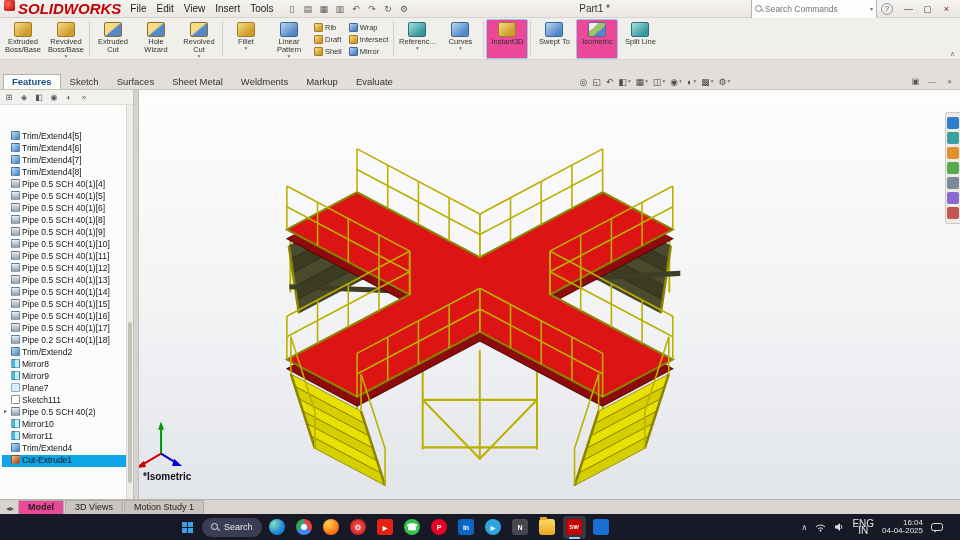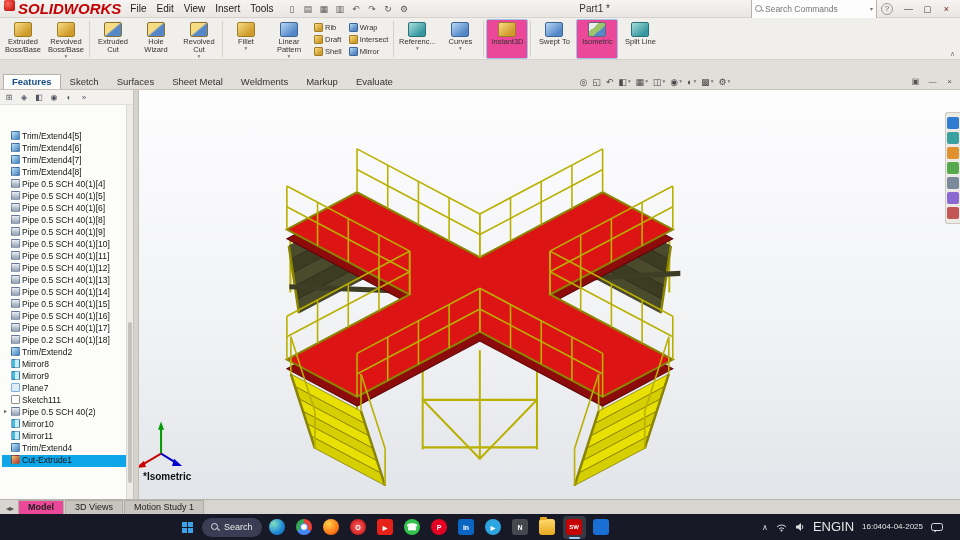--- a/index.html
+++ b/index.html
@@ -136,22 +136,22 @@
   .a-pinterest .ai{border-radius:50%;background:#e60023}
   .a-linkedin .ai{background:#0a66c2;font-size:7px;text-transform:lowercase}
   .a-telegram .ai{border-radius:50%;background:#2ca5e0;font-size:6px}
   .a-notepad .ai{background:#47474f}
   .a-file-explorer .ai{background:linear-gradient(#ffd96a,#e8a820)}
   .a-file-explorer .ai::before{content:"";position:absolute;top:-2px;left:1px;width:7px;height:3px;background:#e8a820;border-radius:1px}
   .a-solidworks .ai{background:#c40000;font-size:6px}
   .a-photoshop .ai{background:#1a6fd4}
   .tray{margin-left:auto;display:flex;align-items:center;gap:8px;padding-right:6px;color:#e6e6e6;font-size:8px}
   .chev{font-size:8px;color:#ddd}
-  .langblk{display:flex;flex-direction:row;align-items:center;line-height:7.5px;font-size:13px}
-  .clock{display:flex;flex-direction:row;align-items:flex-end;line-height:8.5px;font-size:8px}
+  .langblk{display:flex;flex-direction:column;align-items:center;line-height:7.5px;font-size:10px}
+  .clock{display:flex;flex-direction:column;align-items:flex-end;line-height:8.5px;font-size:8px}
   .desk-sliver{width:3px;height:100%;border-left:1px solid #4a4c60}
 </style>
 </head>
 <body>
 
 <div class="screen">
 
   <div class="titlebar">
     <div class="logo">
       <span class="logo-mark"></span>

